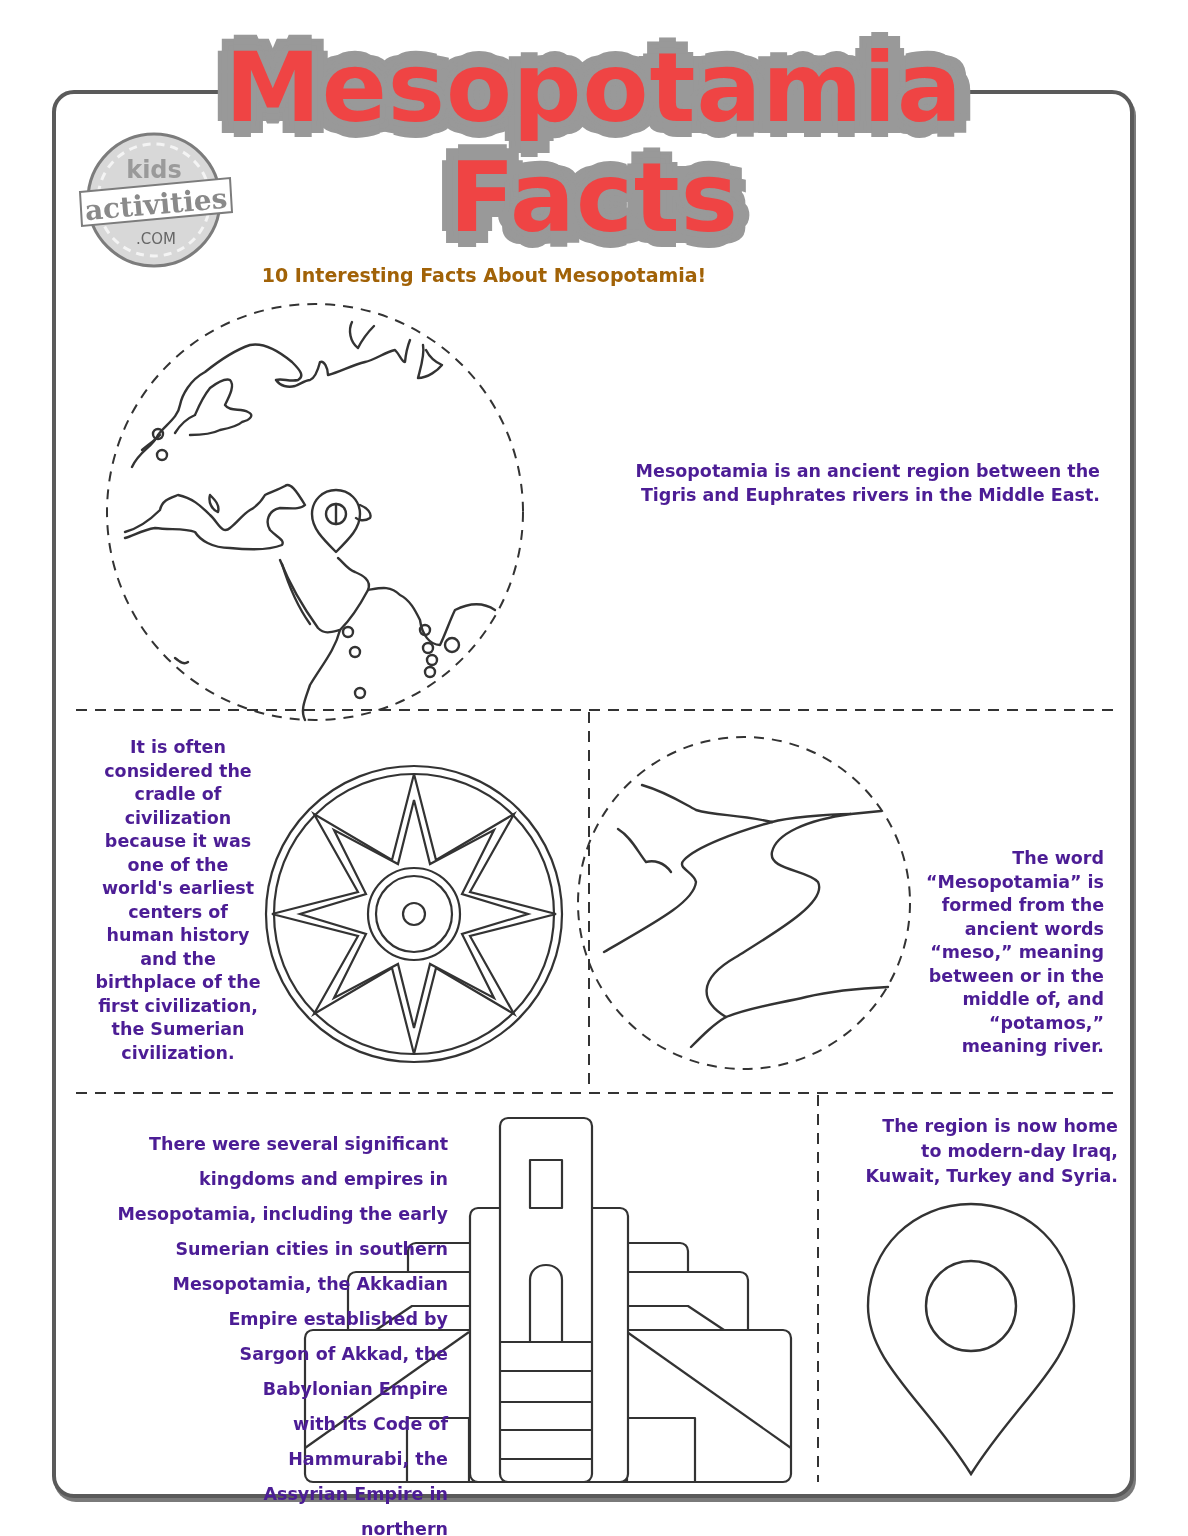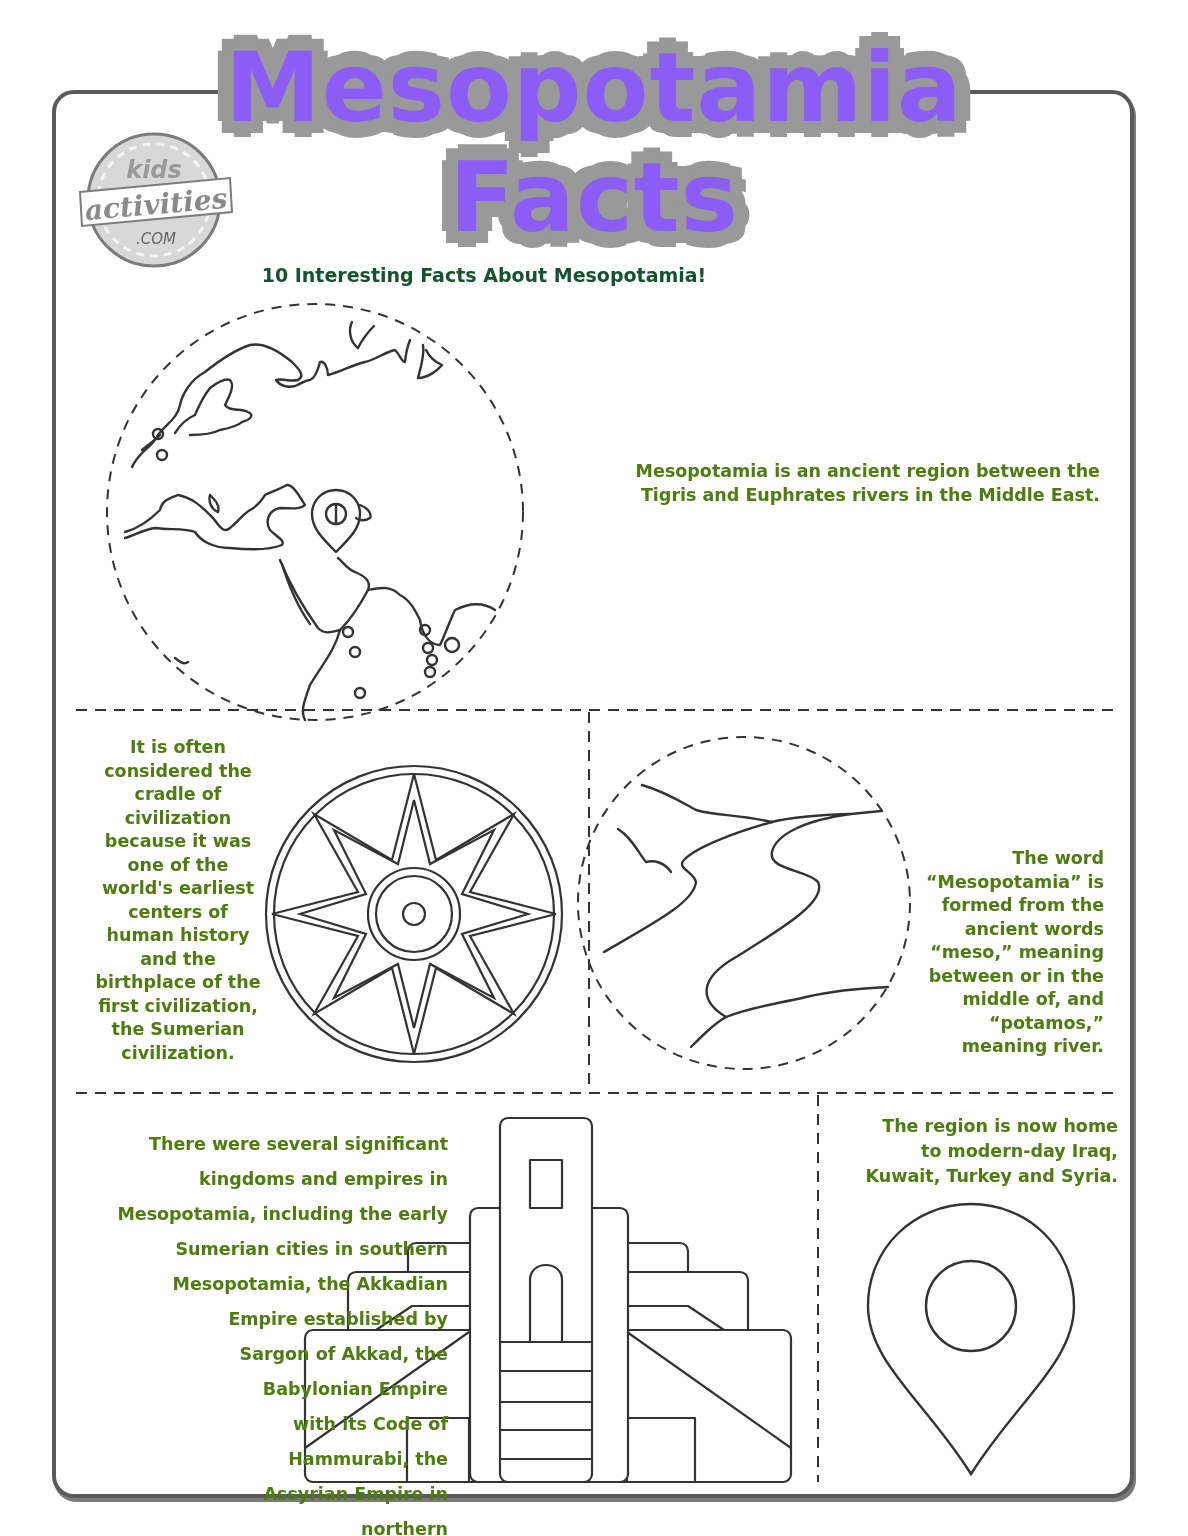--- a/index.html
+++ b/index.html
@@ -1,31 +1,31 @@
 <!DOCTYPE html>
 <html><head>
 <meta charset="utf-8">
 <style>
   html, body { margin: 0; padding: 0; background: #ffffff; }
   body { width: 1188px; height: 1536px; position: relative; overflow: hidden; font-family: "DejaVu Sans", sans-serif; color: #3f3f3f; }
   .frame { position: absolute; left: 52px; top: 90px; width: 1082px; height: 1408px; border: 4px solid #5a5a5a; border-radius: 22px; box-shadow: 2px 4px 0 #7a7a7a; box-sizing: border-box; background: #fff; }
   .title-wrap { position: absolute; left: 0; top: 0; width: 1188px; text-align: center; z-index: 5; }
-  .title-line { font-family: "DejaVu Sans", sans-serif; font-weight: bold; color: #8b5cf6; line-height: 1; display: inline-block; letter-spacing: 1px;
+  .title-line { font-family: "DejaVu Sans", sans-serif; font-weight: bold; color: #ef4444; line-height: 1; display: inline-block; letter-spacing: 1px;
     -webkit-text-stroke: 0; text-shadow:
       0 0 0 #999, 6px 0 0 #999, -6px 0 0 #999, 0 6px 0 #999, 0 -6px 0 #999,
       5px 5px 0 #999, -5px 5px 0 #999, 5px -5px 0 #999, -5px -5px 0 #999,
       12px 0 0 #999, -12px 0 0 #999, 0 12px 0 #999, 0 -12px 0 #999,
       9px 9px 0 #999, -9px 9px 0 #999, 9px -9px 0 #999, -9px -9px 0 #999,
       16px 0 0 #999, -16px 0 0 #999, 0 16px 0 #999, 0 -16px 0 #999,
       12px 12px 0 #999, -12px 12px 0 #999, 12px -12px 0 #999, -12px -12px 0 #999; }
   .title-1 { position: absolute; left: 0; width: 1188px; top: 40px; font-size: 96px; }
   .title-2 { position: absolute; left: 0; width: 1188px; top: 150px; font-size: 96px; }
-  .subtitle { position: absolute; left: 0; width: 968px; top: 264px; text-align: center; font-weight: bold; font-size: 19px; color: #14532d; z-index: 5; }
-  .logo { position: absolute; left: 72px; top: 130px; width: 165px; height: 140px; z-index: 5; font-style: italic; }
-  .fact { position: absolute; font-weight: bold; font-size: 17.5px; line-height: 23.5px; color: #4d7c0f; white-space: pre-line; z-index: 4; }
+  .subtitle { position: absolute; left: 0; width: 968px; top: 264px; text-align: center; font-weight: bold; font-size: 19px; color: #a16207; z-index: 5; }
+  .logo { position: absolute; left: 72px; top: 130px; width: 165px; height: 140px; z-index: 5; }
+  .fact { position: absolute; font-weight: bold; font-size: 17.5px; line-height: 23.5px; color: #4c1d95; white-space: pre-line; z-index: 4; }
   .fact-1 { left: 600px; top: 460px; width: 500px; text-align: right; }
   .fact-2 { left: 88px; top: 736px; width: 180px; text-align: center; }
   .fact-3 { left: 920px; top: 802px; width: 184px; text-align: right; margin-top: 45px; }
   .fact-4 { left: 88px; top: 1127px; width: 360px; text-align: right; line-height: 35px; }
   .fact-5 { left: 828px; top: 1114px; width: 290px; text-align: right; line-height: 25px; }
   .divider { position: absolute; z-index: 3; }
   svg.art { position: absolute; z-index: 3; overflow: visible; }
 </style>
 </head>
 <body>

